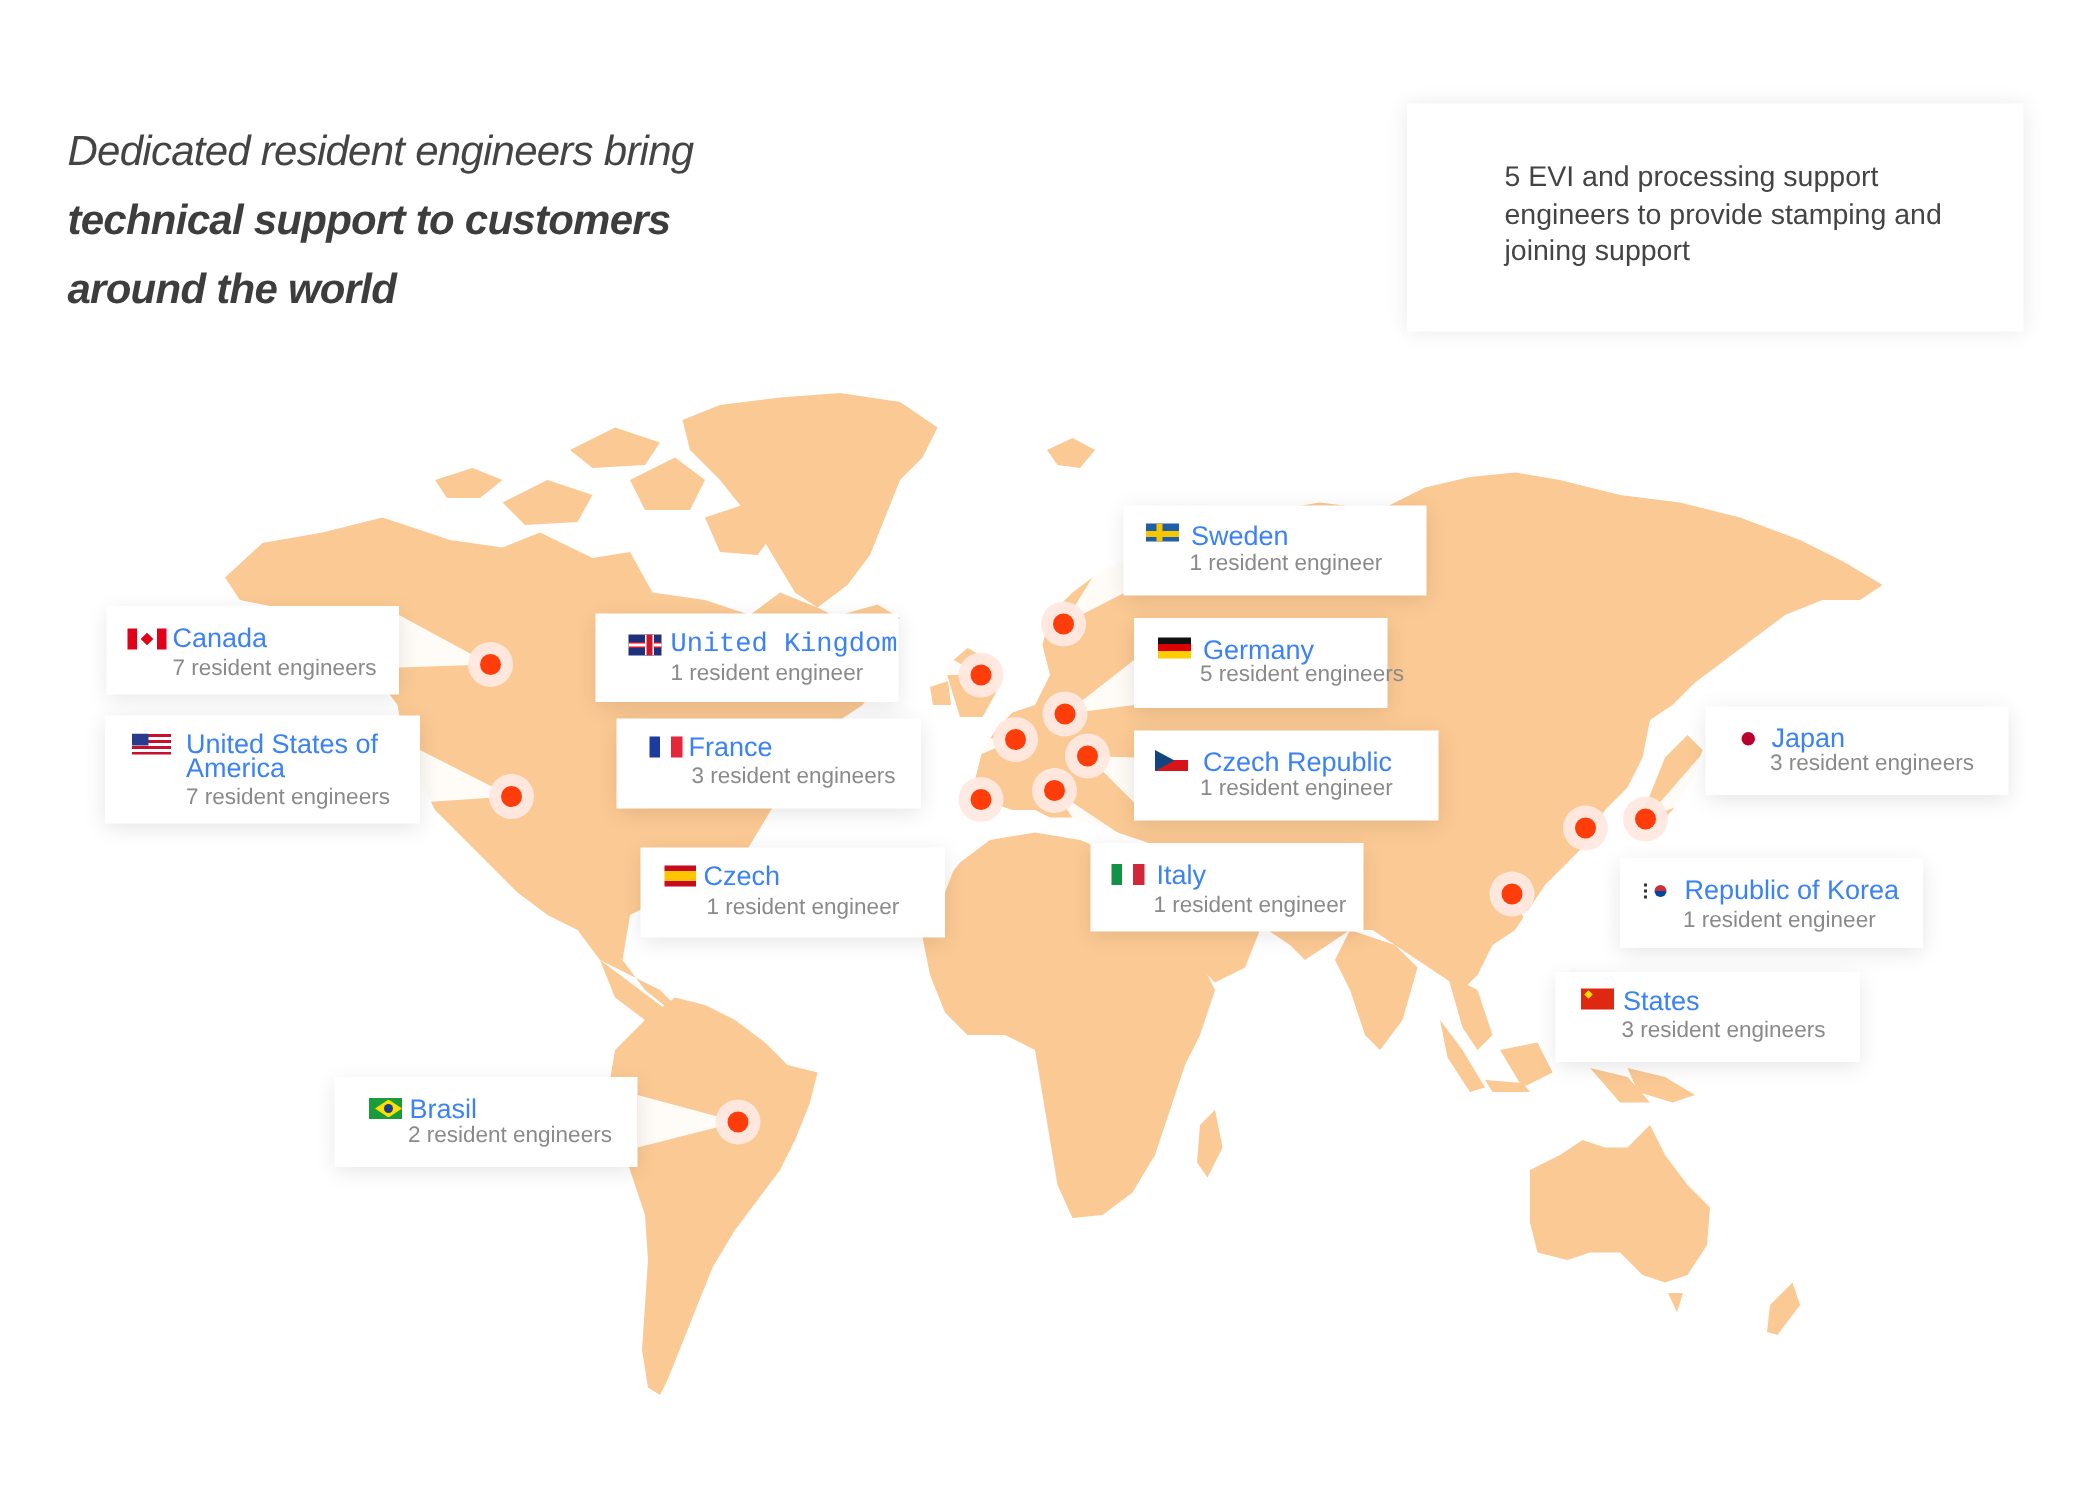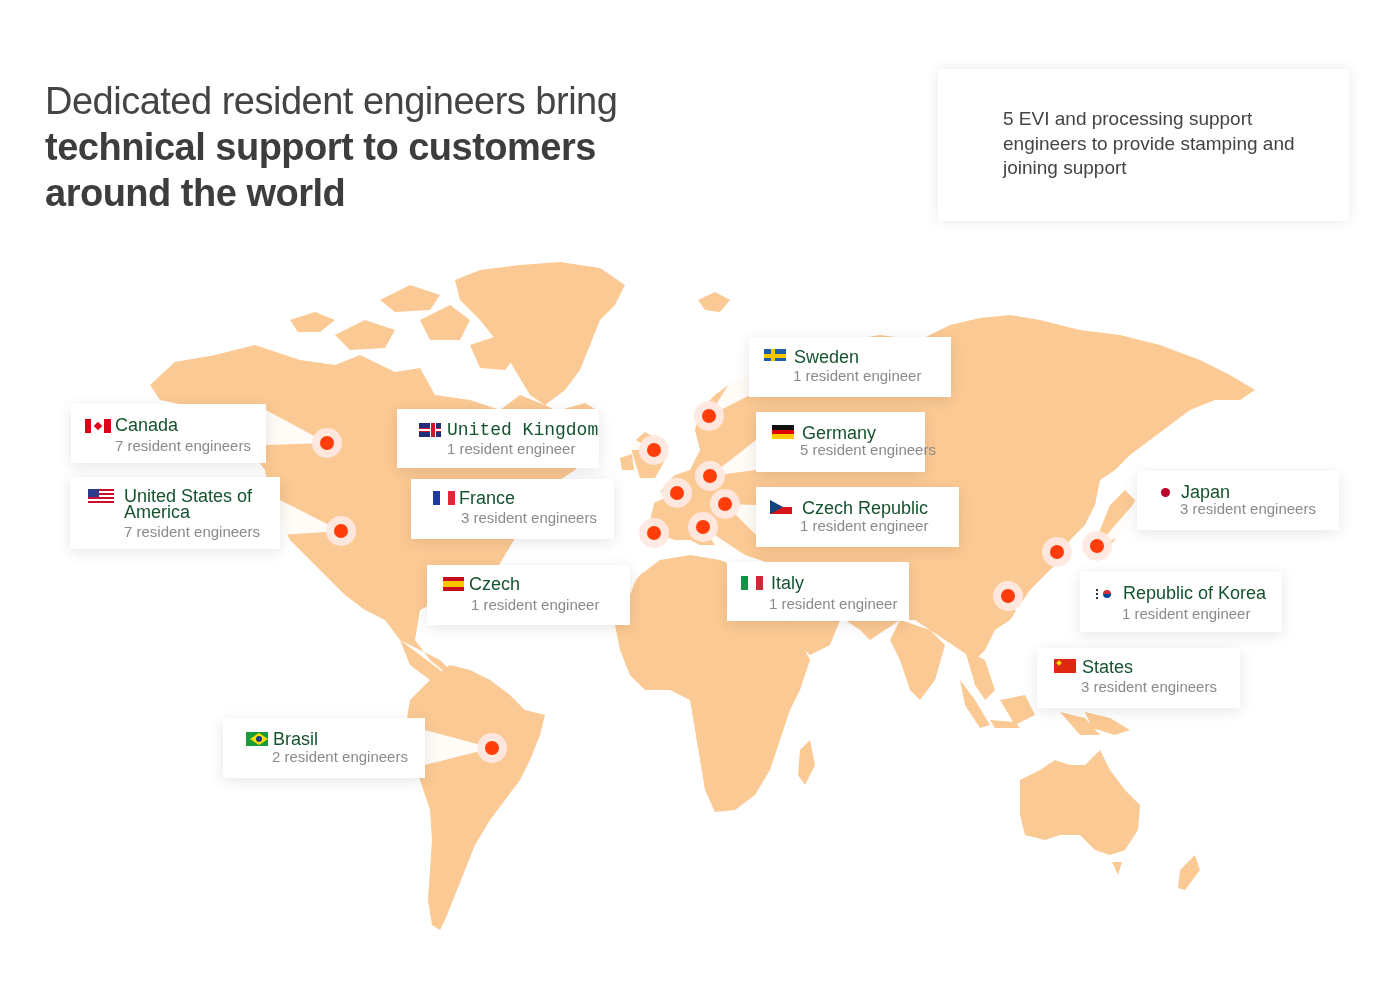--- a/index.html
+++ b/index.html
@@ -1,33 +1,33 @@
 <!DOCTYPE html>
 <html><head>
 <meta charset="utf-8">
 <style>
   * { box-sizing: border-box; margin: 0; padding: 0; }
   html, body { width: 1400px; height: 995px; background: #ffffff; overflow: hidden; }
   body { position: relative; font-family: "Liberation Sans", "DejaVu Sans", sans-serif; color: #3a3a3a; }
 
-  .headline { position: absolute; left: 45px; top: 78px; width: 620px; font-size: 38px; line-height: 46px; color: #444444; letter-spacing: -0.5px; }
+  .headline { position: absolute; left: 45px; top: 78px; width: 620px; font-size: 28px; line-height: 46px; color: #444444; letter-spacing: -0.5px; font-style: italic; }
   .headline .light { font-weight: normal; display: block; }
   .headline .bold { font-weight: bold; display: block; color: #3d3d3d; }
 
   .info-box { position: absolute; left: 938px; top: 69px; width: 411px; height: 152px; background: #fff; box-shadow: 0 0 14px rgba(0,0,0,0.09); }
   .info-box p { position: absolute; left: 65px; top: 38px; width: 300px; font-size: 19px; line-height: 24.5px; color: #444; }
 
   .map { position: absolute; left: 0; top: 0; width: 1400px; height: 995px; }
   .land { fill: #fbc993; }
 
   .connector { fill: rgba(255,255,255,0.92); }
 
   .callout { position: absolute; background: #fff; box-shadow: 0 3px 14px rgba(0,0,0,0.10); padding: 0; }
   .callout .flag { position: absolute; width: 26px; height: 14px; overflow: hidden; }
-  .callout .name { position: absolute; font-size: 18px; line-height: 20px; color: #14532d; white-space: nowrap; }
+  .callout .name { position: absolute; font-size: 18px; line-height: 20px; color: #3b82f6; white-space: nowrap; }
   .callout .count { position: absolute; font-size: 15px; line-height: 18px; color: #8a8a8a; white-space: nowrap; }
 
   .pin { position: absolute; width: 30px; height: 30px; border-radius: 50%; background: rgba(255,233,226,0.95); margin-left: -15px; margin-top: -15px; }
   .pin::after { content: ""; position: absolute; left: 8px; top: 8px; width: 14px; height: 14px; border-radius: 50%; background: #ff3d0a; }
 
   
   .f-ca { background: linear-gradient(90deg, #e0001a 0 25%, #fff 25% 75%, #e0001a 75% 100%); }
   .f-ca::after { content: ""; position: absolute; left: 10px; top: 4px; width: 6px; height: 6px; background: #e0001a; transform: rotate(45deg); }
   .f-us { background: repeating-linear-gradient(180deg, #c8102e 0 2px, #fff 2px 4px); }
   .f-us::before { content: ""; position: absolute; left: 0; top: 0; width: 11px; height: 8px; background: #2a3a8c; }

